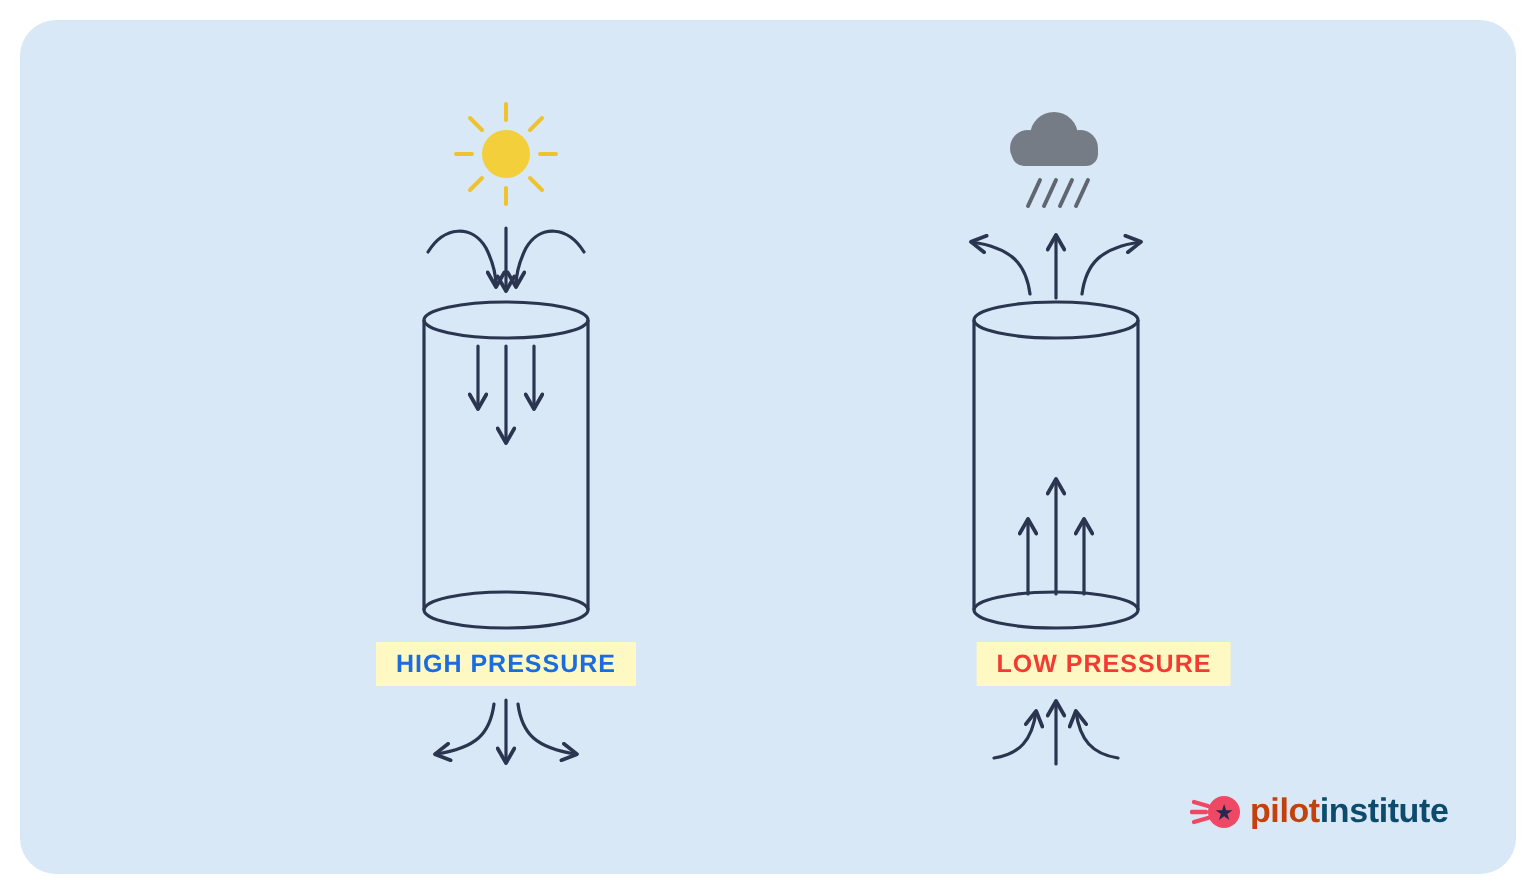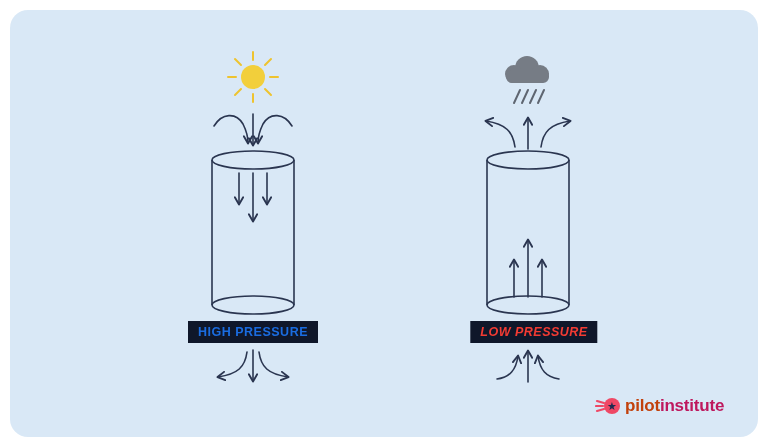--- a/index.html
+++ b/index.html
@@ -8,33 +8,33 @@
     background:#ffffff;overflow:hidden;
     font-family:"Liberation Sans", sans-serif;
   }
   .panel{
     position:absolute;left:10px;top:10px;width:748px;height:427px;
     background:#d9e8f6;border-radius:18px;
   }
   .diagram-svg{position:absolute;left:0;top:0;}
   .pressure-label{
     position:absolute;top:311px;transform:translateX(-50%);
-    background:#0f172a;padding:4px 10px;
+    background:#fef9c3;padding:4px 10px;
     font-size:12.5px;font-weight:bold;letter-spacing:.5px;
     white-space:nowrap;
   }
   .pressure-label.high{left:243px;color:#1a6ce0;}
-  .pressure-label.low{left:524px;color:#f23b33;font-style:italic;}
+  .pressure-label.low{left:542px;color:#f23b33;}
   .logo{
     position:absolute;left:585px;top:384px;
     display:flex;align-items:center;gap:4px;
   }
   .logo-text{font-size:17px;font-weight:bold;letter-spacing:-0.2px;}
   .logo-text .w1{color:#c2410c;}
-  .logo-text .w2{color:#be185d;margin-top:42px;}
+  .logo-text .w2{color:#0c4a6e;margin-top:42px;}
 </style>
 </head>
 <body>
 
 <div class="panel">
 
   <svg class="diagram-svg" width="768" height="447" viewBox="0 0 768 447">
     <defs>
       <marker id="ah" viewBox="0 0 10 10" refX="7.5" refY="5" markerWidth="6.5" markerHeight="6.5" orient="auto">
         <path d="M1,1 L8,5 L1,9" fill="none" stroke="#2a3550" stroke-width="1.8" stroke-linecap="round" stroke-linejoin="round"></path>

